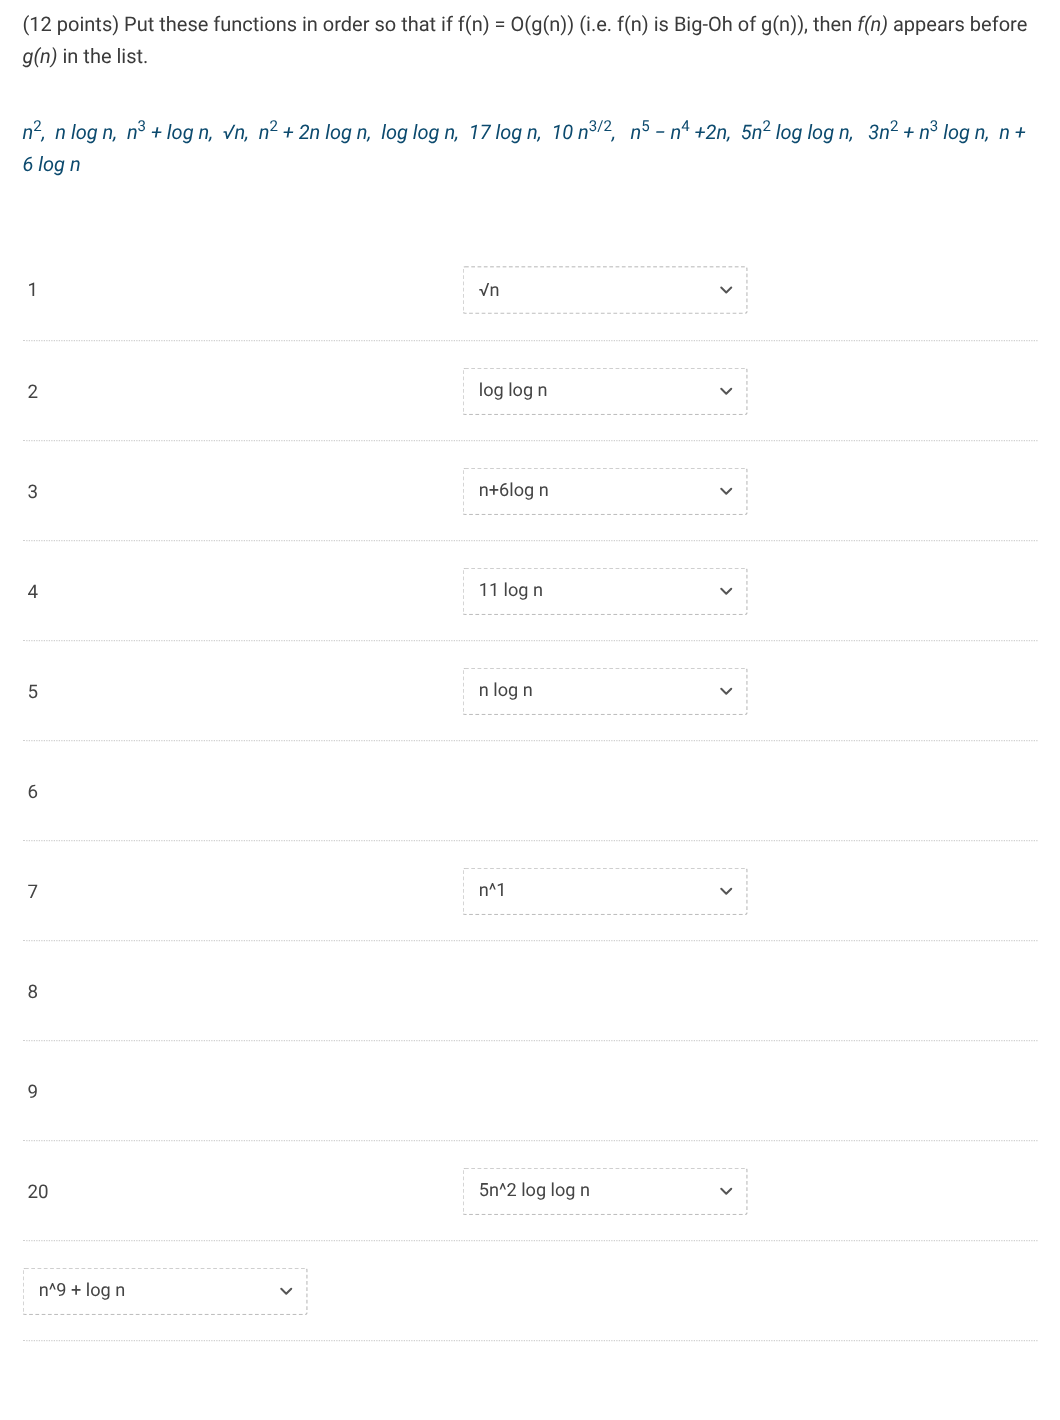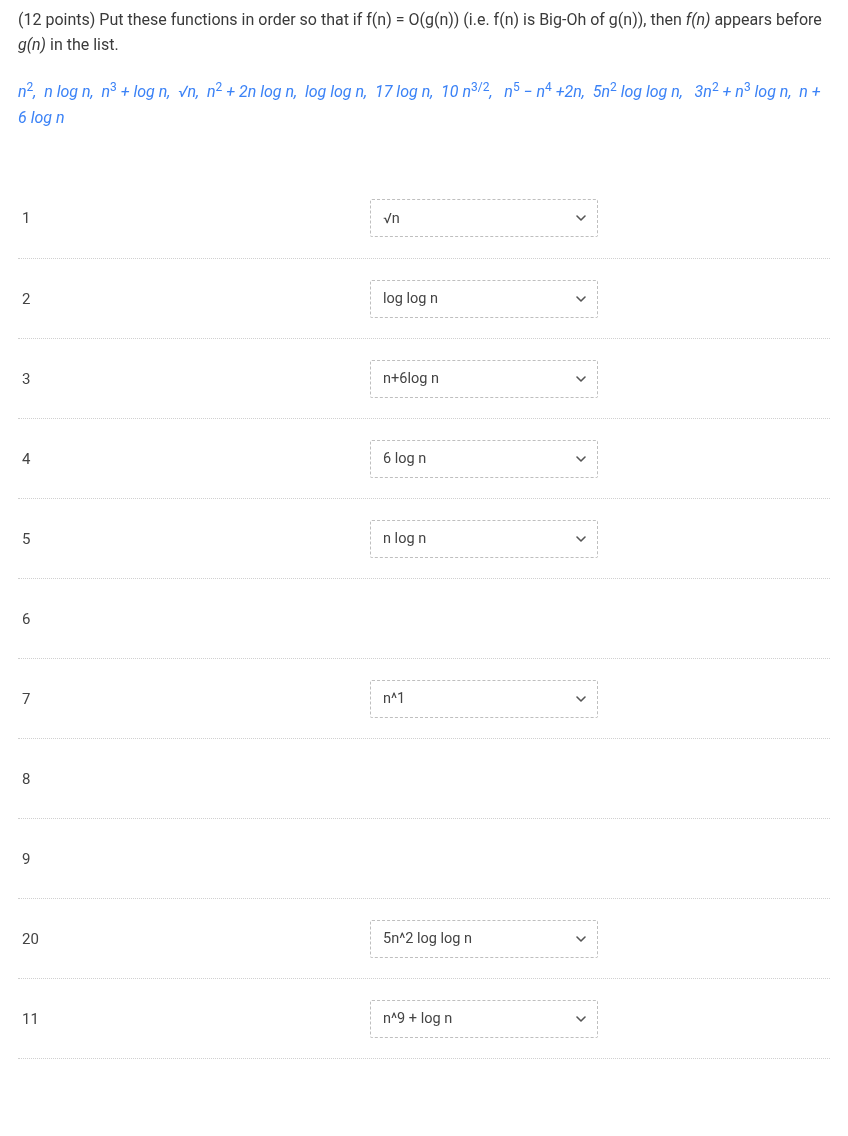--- a/index.html
+++ b/index.html
@@ -7,26 +7,26 @@
       font-family: -apple-system, BlinkMacSystemFont, "Segoe UI", Roboto, "Lato", Arial, sans-serif;
       background: #ffffff;
       width: 848px;
       padding: 8px 18px 20px 18px;
       color: #333;
       font-size: 15px;
     }
     .question-text {
       color: #3a3a3a;
       line-height: 1.55;
-      margin-bottom: 20px;
+      margin-bottom: 34px;
       font-size: 16px;
     }
     .question-text .em { font-style: italic; }
     .func-list {
-      color: #3b82f6;
+      color: #0c4a6e;
       font-style: italic;
       font-size: 16px;
       line-height: 1.6;
       margin-bottom: 48px;
     }
     .func-list sup { font-size: 0.75em; font-style: normal; }
     .rows {
       display: flex;
       flex-direction: column;
     }
@@ -130,21 +130,21 @@
             </svg>
         </span>
       </div>
     </div>
   </div>
 
   <div class="row">
     <div class="num">4</div>
     <div class="select-wrap">
       <div class="select">
-        <span class="val">6 log n</span>
+        <span class="val">11 log n</span>
         <span class="chev">
           <svg width="12" height="12" viewBox="0 0 12 12">
               <path d="M2 4 L6 8 L10 4" fill="none" stroke="#555" stroke-width="1.6" stroke-linecap="round" stroke-linejoin="round"></path>
             </svg>
         </span>
       </div>
     </div>
   </div>
 
   <div class="row">
@@ -195,21 +195,20 @@
         <span class="chev">
           <svg width="12" height="12" viewBox="0 0 12 12">
               <path d="M2 4 L6 8 L10 4" fill="none" stroke="#555" stroke-width="1.6" stroke-linecap="round" stroke-linejoin="round"></path>
             </svg>
         </span>
       </div>
     </div>
   </div>
 
   <div class="row">
-    <div class="num">11</div>
     <div class="select-wrap">
       <div class="select">
         <span class="val">n^9 + log n</span>
         <span class="chev">
           <svg width="12" height="12" viewBox="0 0 12 12">
               <path d="M2 4 L6 8 L10 4" fill="none" stroke="#555" stroke-width="1.6" stroke-linecap="round" stroke-linejoin="round"></path>
             </svg>
         </span>
       </div>
     </div>

